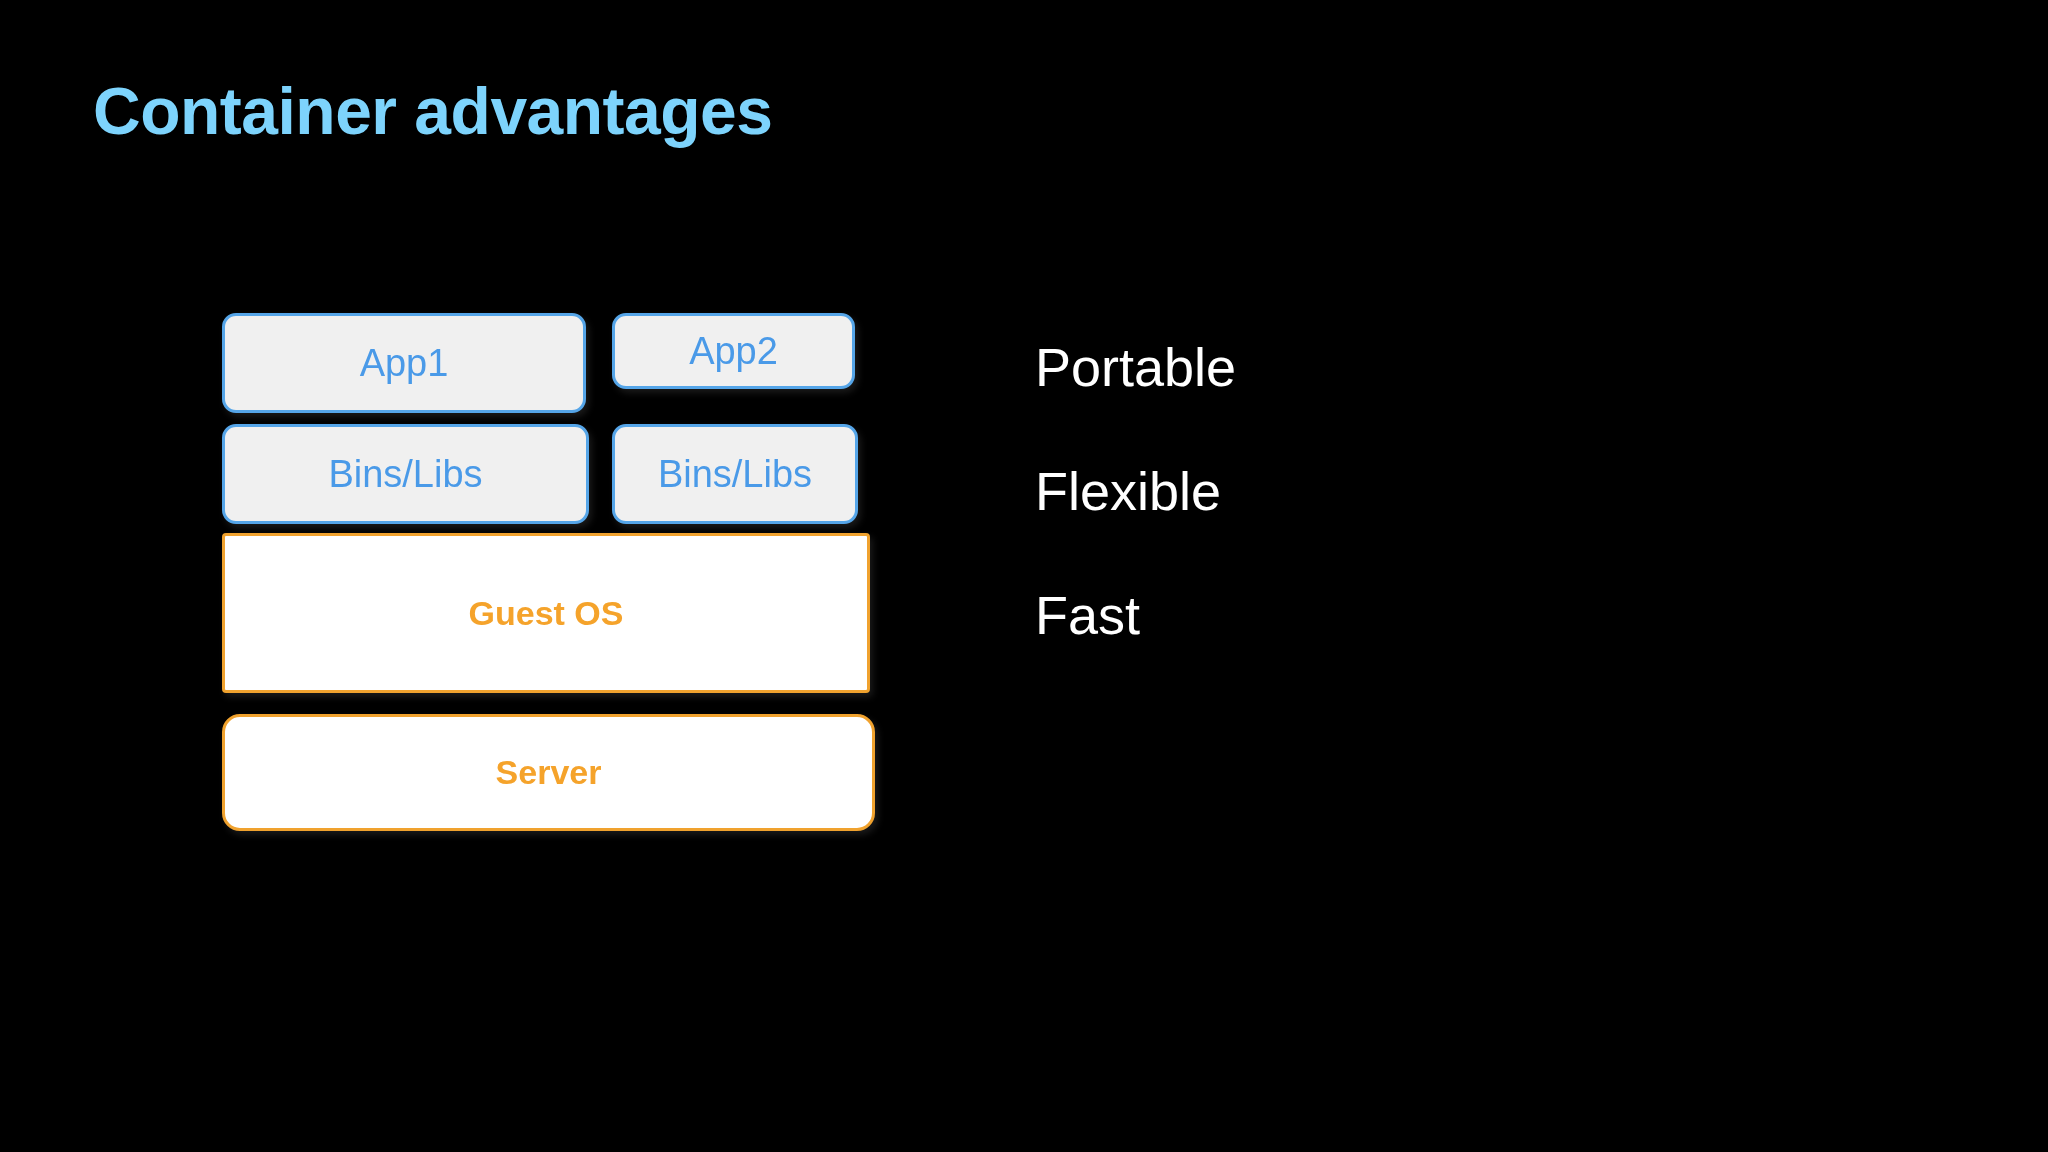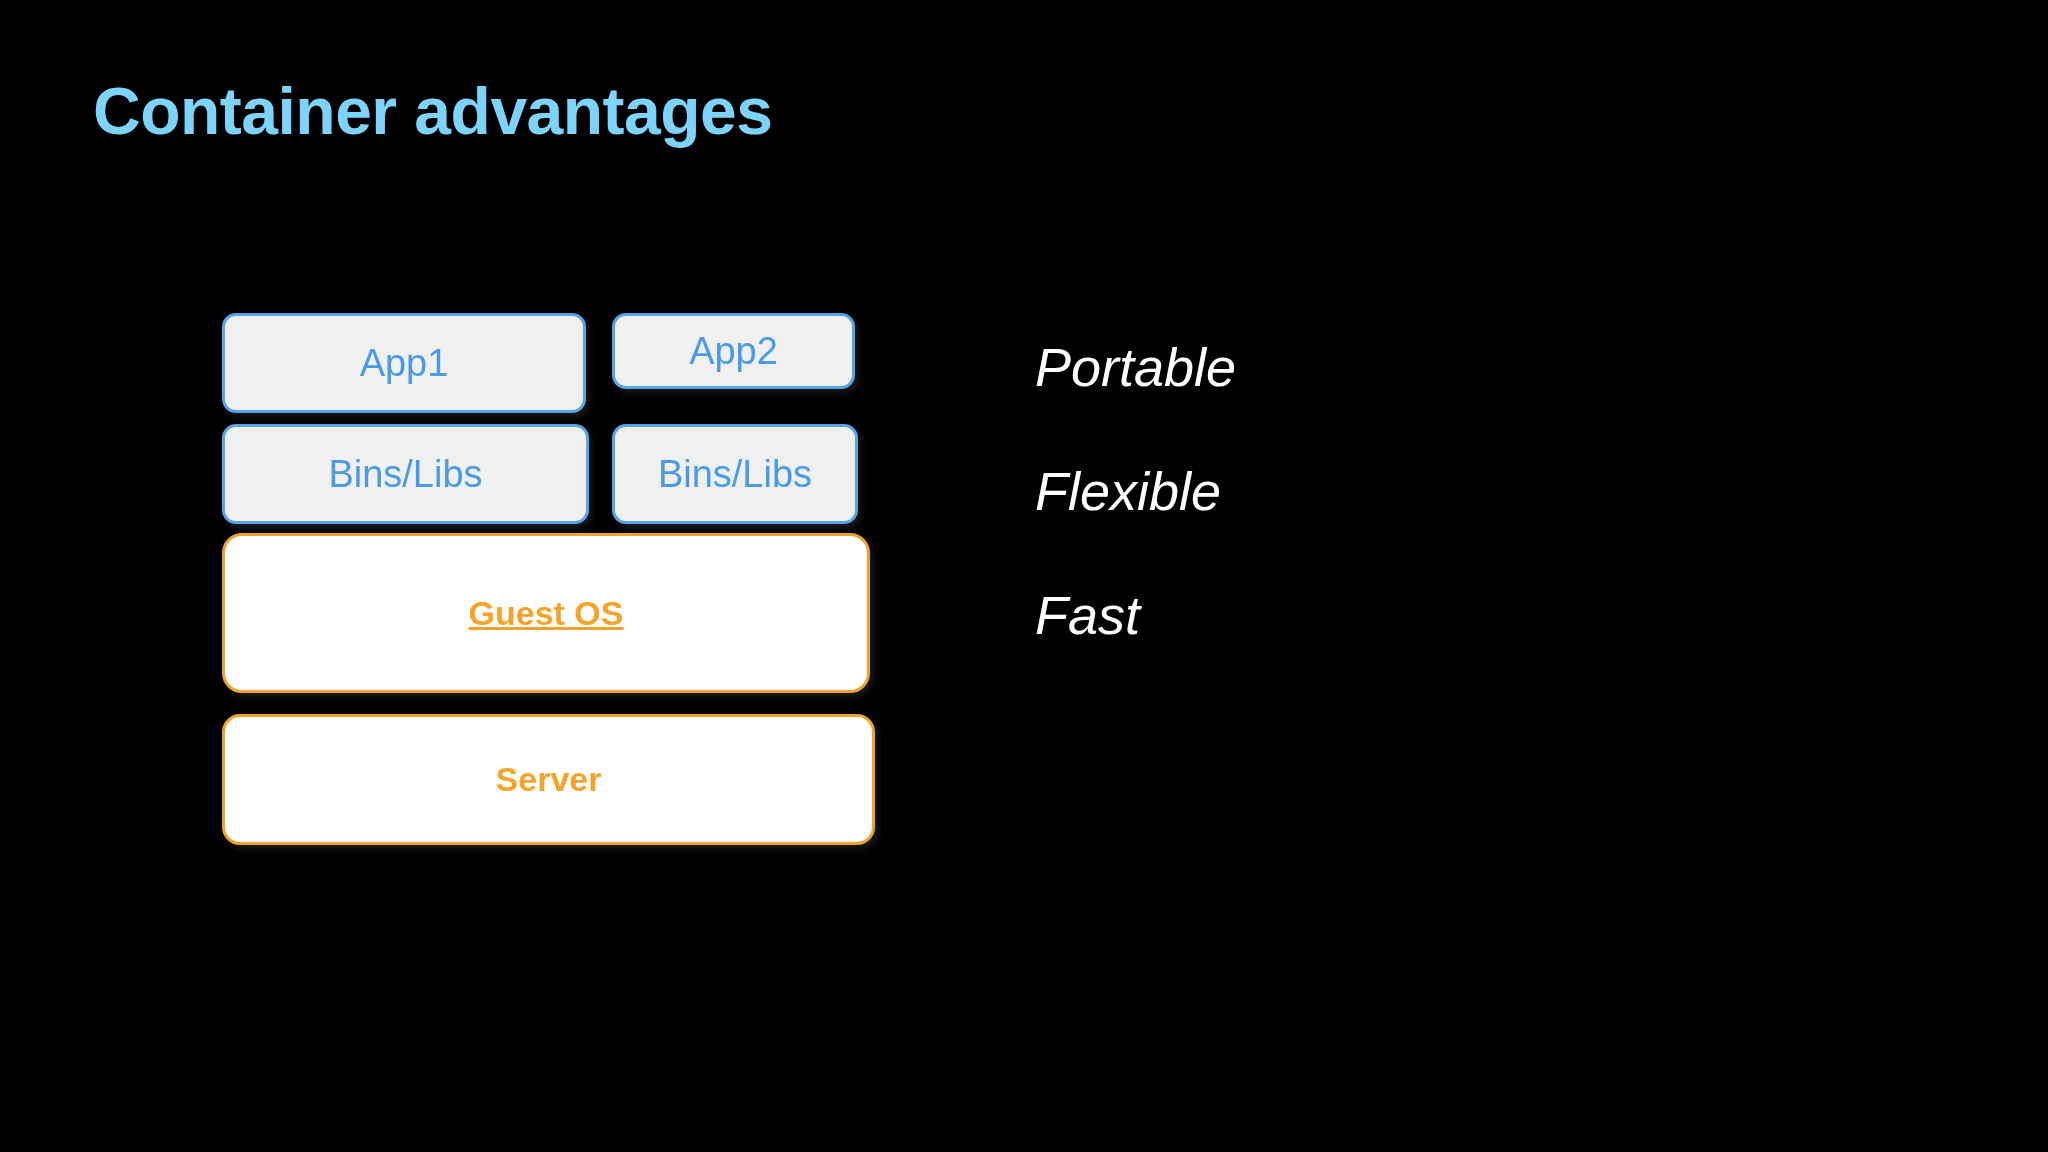--- a/index.html
+++ b/index.html
@@ -70,38 +70,37 @@
     color: #f5a32b;
     font-size: 34px;
     font-weight: bold;
   }
 
   
   #node-app1      { left: 222px; top: 313px; width: 364px; height: 100px; }
   #node-app2      { left: 612px; top: 313px; width: 243px; height: 76px; }
   #node-binslibs1 { left: 222px; top: 424px; width: 367px; height: 100px; }
   #node-binslibs2 { left: 612px; top: 424px; width: 246px; height: 100px; }
-  #node-guestos   { left: 222px; top: 533px; width: 648px; height: 160px; border-radius: 20px; text-decoration: underline; }
-  #node-server    { left: 222px; top: 714px; width: 653px; height: 131px; border-radius: 18px; }
+  #node-guestos   { left: 222px; top: 533px; width: 648px; height: 160px; border-radius: 4px; }
+  #node-server    { left: 222px; top: 714px; width: 653px; height: 117px; border-radius: 18px; }
 
   
   #advantages {
     position: absolute;
     left: 1035px;
     top: 340px;
     width: 600px;
   }
   .advantage-item {
     color: #ffffff;
     font-size: 54px;
     font-weight: normal;
     line-height: 1.0;
     margin-bottom: 70px;
     white-space: nowrap;
-    font-style: italic;
   }
   .advantage-item:last-child { margin-bottom: 0; }
 </style>
 </head>
 <body>
 
 <div id="slide">
 
   <h1 id="slide-title">Container advantages</h1>
 

